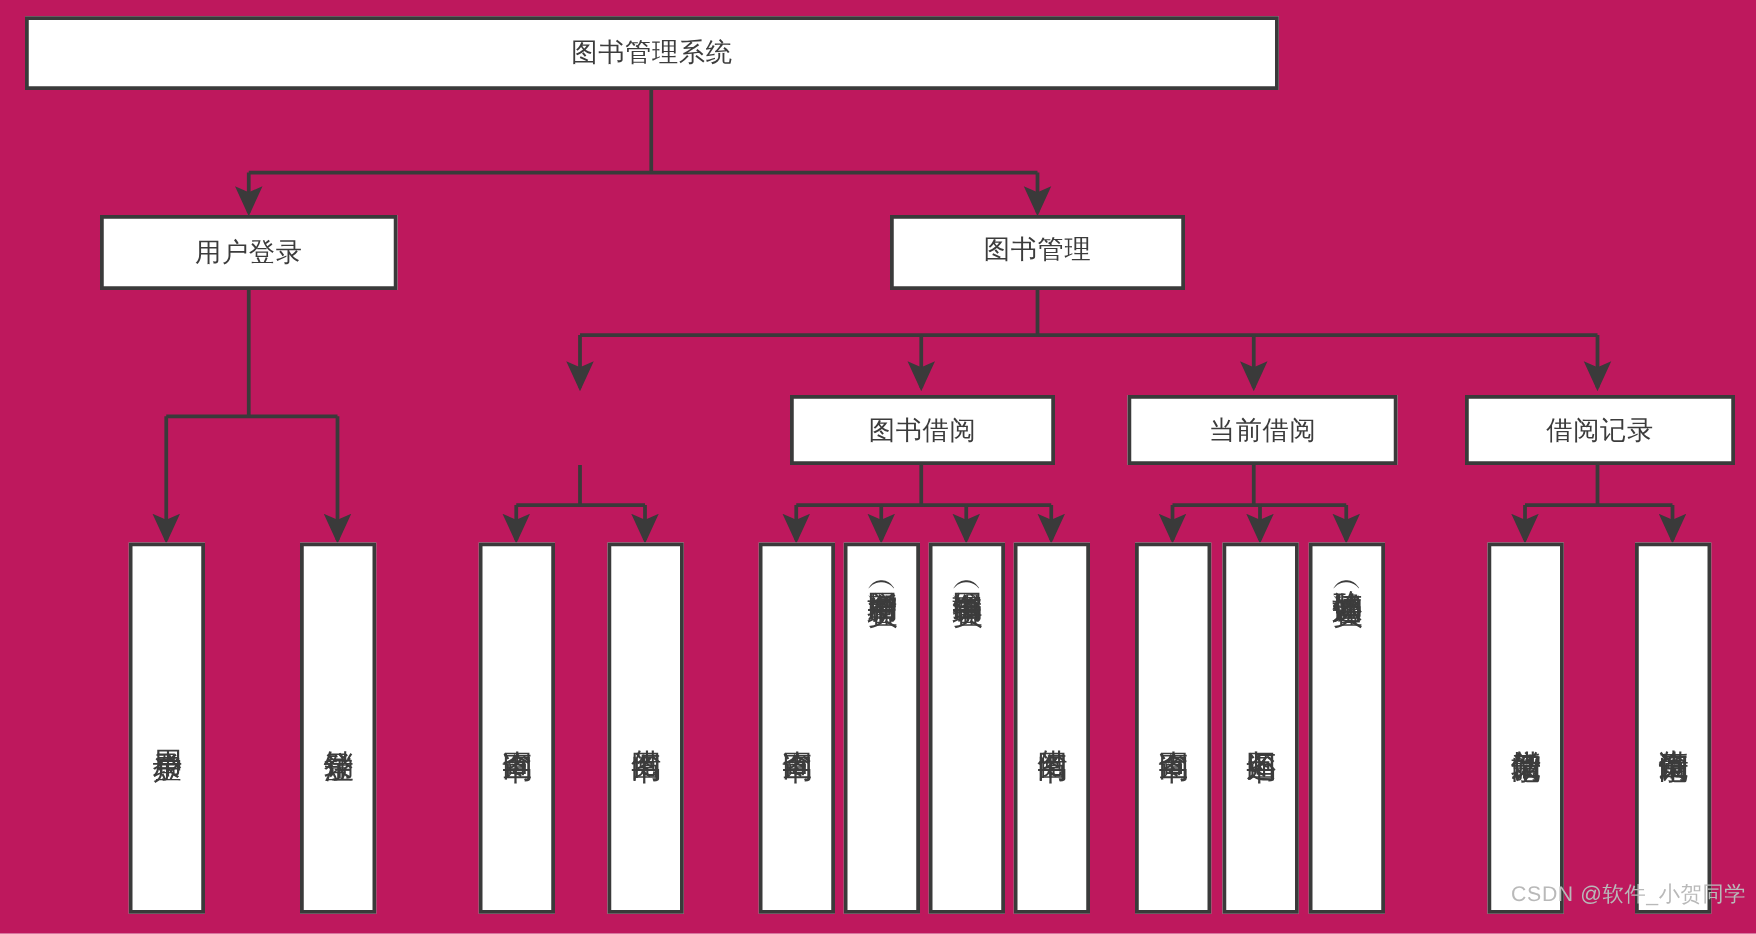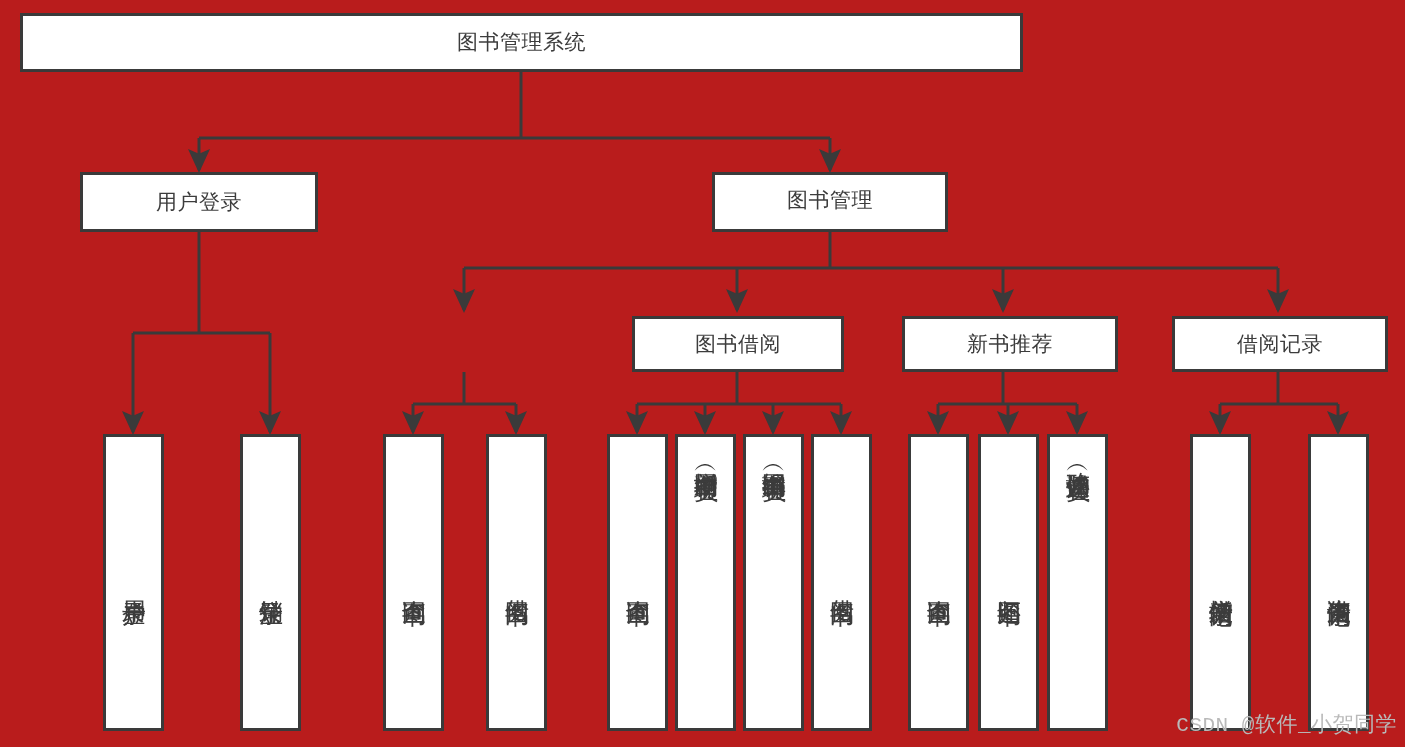--- a/index.html
+++ b/index.html
@@ -8,21 +8,21 @@
     padding: 0;
     background: #ffffff;
   }
   body {
     font-family: "DejaVu Sans", "Liberation Sans", sans-serif;
   }
   #canvas {
     position: relative;
     width: 1405px;
     height: 747px;
-    background: #b91c1c;
+    background: #be185d;
     overflow: hidden;
     text-align: right;
   }
   #edges {
     position: absolute;
     left: 0;
     top: 0;
     width: 1405px;
     height: 747px;
   }
@@ -57,27 +57,27 @@
     writing-mode: vertical-rl;
     text-orientation: upright;
     font-size: 24px;
     line-height: 1.12;
     letter-spacing: 1px;
     white-space: normal;
   }
   #watermark {
     position: absolute;
     right: 8px;
-    bottom: 9px;
-    font-size: 21px;
+    bottom: 20px;
+    font-size: 17px;
     color: #b9b9b9;
     letter-spacing: 0.5px;
     z-index: 6;
     white-space: nowrap;
-    font-family: Liberation Mono, monospace;
+    font-family: Liberation Sans, sans-serif;
   }
 </style>
 </head>
 <body>
 
 <div id="canvas">
 
   <svg id="edges" viewBox="0 0 1405 747" xmlns="http://www.w3.org/2000/svg">
     <defs>
       <marker id="arrow" viewBox="0 0 12 12" refX="10.5" refY="6" markerWidth="8" markerHeight="8" orient="auto-start-reverse">
@@ -138,21 +138,21 @@
     <span class="label">用户登录</span>
   </div>
   <div class="node" style="left:712px; top:172px; width:236px; height:60px;font-family:Liberation Mono, monospace;">
     <span class="label">图书管理</span>
   </div>
 
   <div class="node" style="left:632px; top:316px; width:212px; height:56px;">
     <span class="label">图书借阅</span>
   </div>
   <div class="node" style="left:902px; top:316px; width:216px; height:56px;">
-    <span class="label">新书推荐</span>
+    <span class="label">当前借阅</span>
   </div>
   <div class="node" style="left:1172px; top:316px; width:216px; height:56px;">
     <span class="label">借阅记录</span>
   </div>
 
   <div class="node vertical mid" style="left:103px; top:434px; width:61px; height:297px;">
     <span class="label">用户登录</span>
   </div>
   <div class="node vertical mid" style="left:240px; top:434px; width:61px; height:297px;">
     <span class="label">注销登录</span>

